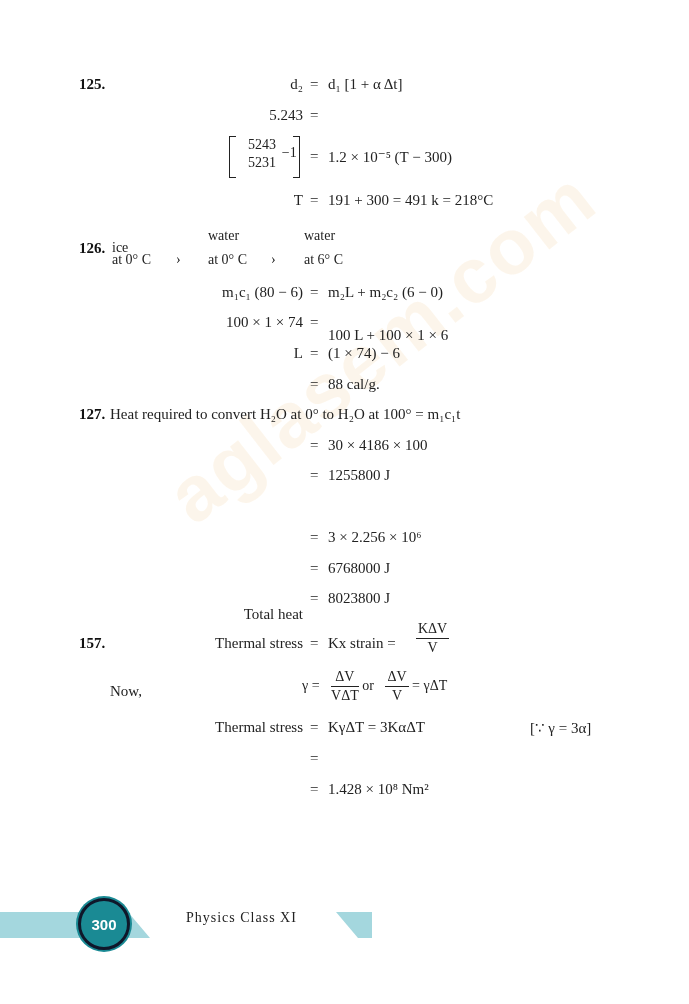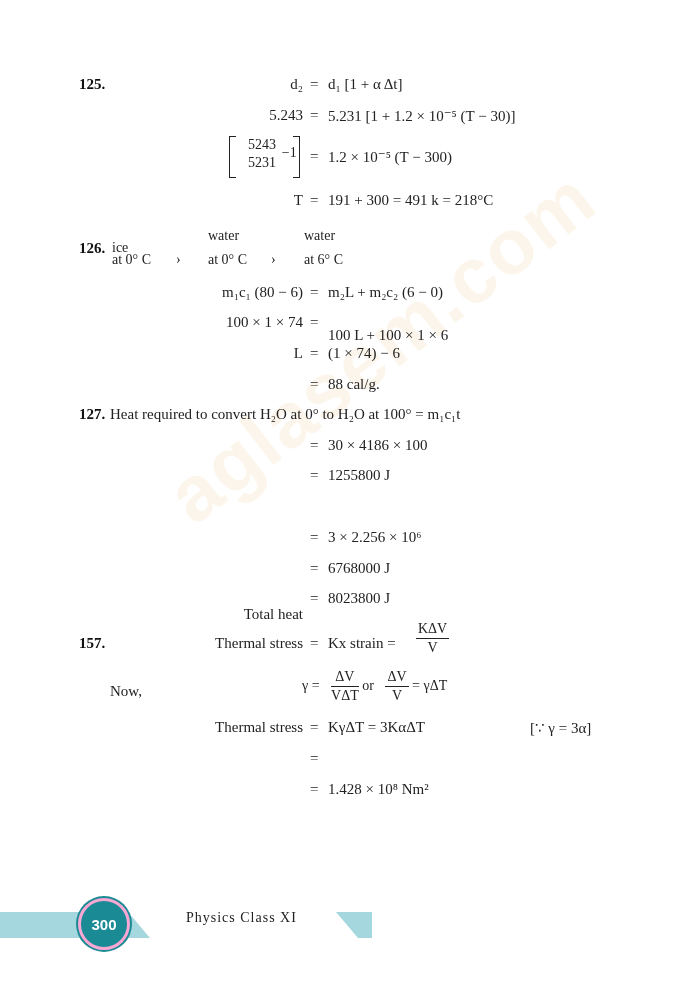--- a/index.html
+++ b/index.html
@@ -18,40 +18,39 @@
   .frac .num { display:block; border-bottom:1px solid #222; padding:0 2px; line-height:18px; }
   .frac .den { display:block; line-height:18px; }
   .frac.nob .num { border-bottom:none; }
   .brk { position:absolute; border:1px solid #222; }
   .small { font-size:14px; }
   .footer-bar-left { position:absolute; left:0; top:912px; width:150px; height:26px; background:#a4d7de;
                      clip-path:polygon(0 0, 128px 0, 150px 26px, 0 26px); }
   .footer-bar-right { position:absolute; left:336px; top:912px; width:36px; height:26px; background:#a4d7de;
                       clip-path:polygon(0 0, 36px 0, 36px 26px, 22px 26px); }
   .page-badge { position:absolute; left:78px; top:898px; width:46px; height:46px; border-radius:50%;
-                background:#1a8a94; border:3px solid #f9a8d4; box-shadow:0 0 0 2px #1a8a94;
+                background:#1a8a94; border:3px solid #0f172a; box-shadow:0 0 0 2px #1a8a94;
                 color:#fff; font-family:"Liberation Sans", sans-serif; font-weight:bold; font-size:15px;
                 display:flex; align-items:center; justify-content:center; }
   .book-title { position:absolute; left:186px; top:910px; font-size:14px; letter-spacing:1px; color:#222; }
 </style>
 </head>
 <body>
 
 <div class="page">
 
   <div class="watermark">aglasem.com</div>
 
   <div class="qnum" style="left:79px;top:76px;">125.</div>
   <div class="lhs" style="right:386px;top:76px;">d₂</div>
   <div class="eq" style="left:310px;top:76px;">=</div>
   <div class="rhs" style="left:328px;top:76px;">d₁ [1 + α Δt]</div>
 
   <div class="lhs" style="right:386px;top:107px;">5.243</div>
   <div class="eq" style="left:310px;top:107px;">=</div>
-  <div class="rhs" style="left:328px;top:107px;">5.231 [1 + 1.2 × 10⁻⁵ (T − 30)]</div>
 
   <div class="brk" style="left:229px;top:136px;width:6px;height:40px;border-right:none;"></div>
   <div class="line" style="left:238px;top:136px;">
     <span class="frac nob"><span class="num small">5243</span><span class="den small">5231</span></span>
     <span class="small">−1</span>
   </div>
   <div class="brk" style="left:293px;top:136px;width:6px;height:40px;border-left:none;"></div>
   <div class="eq" style="left:310px;top:148px;">=</div>
   <div class="rhs" style="left:328px;top:148px;">1.2 × 10⁻⁵ (T − 300)</div>
 

